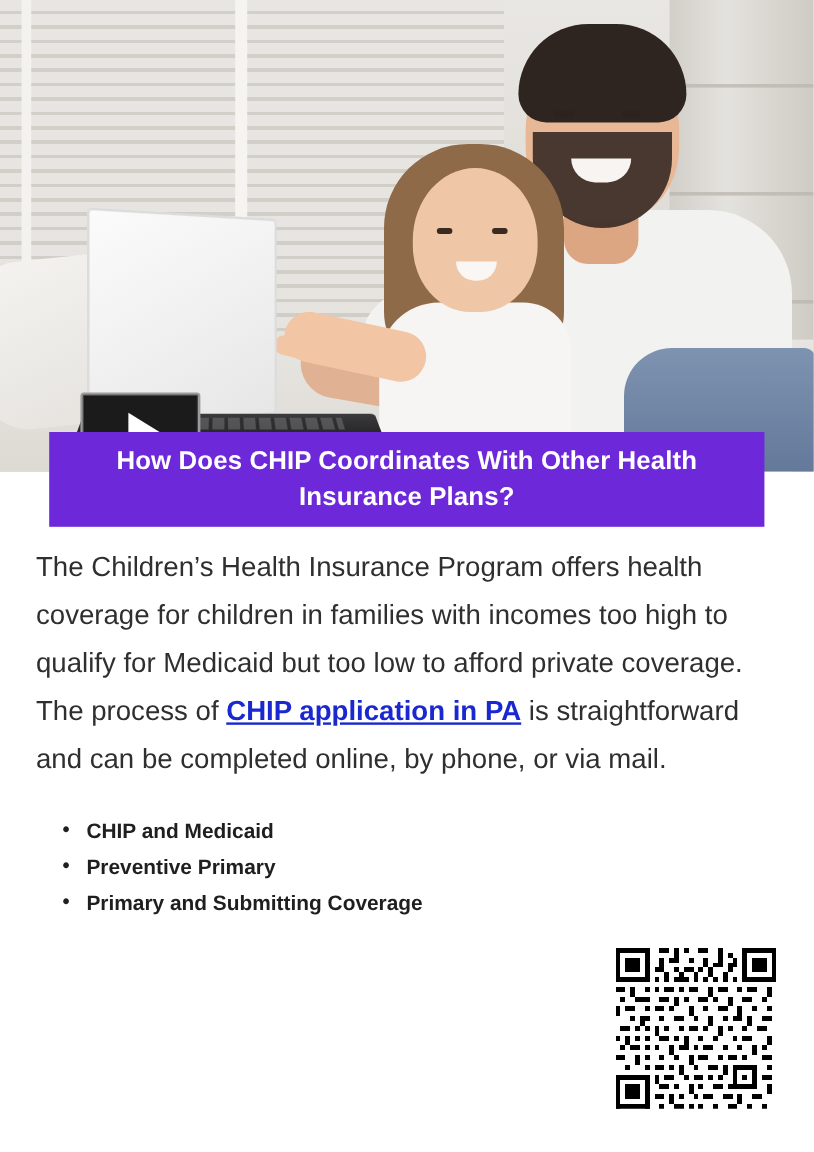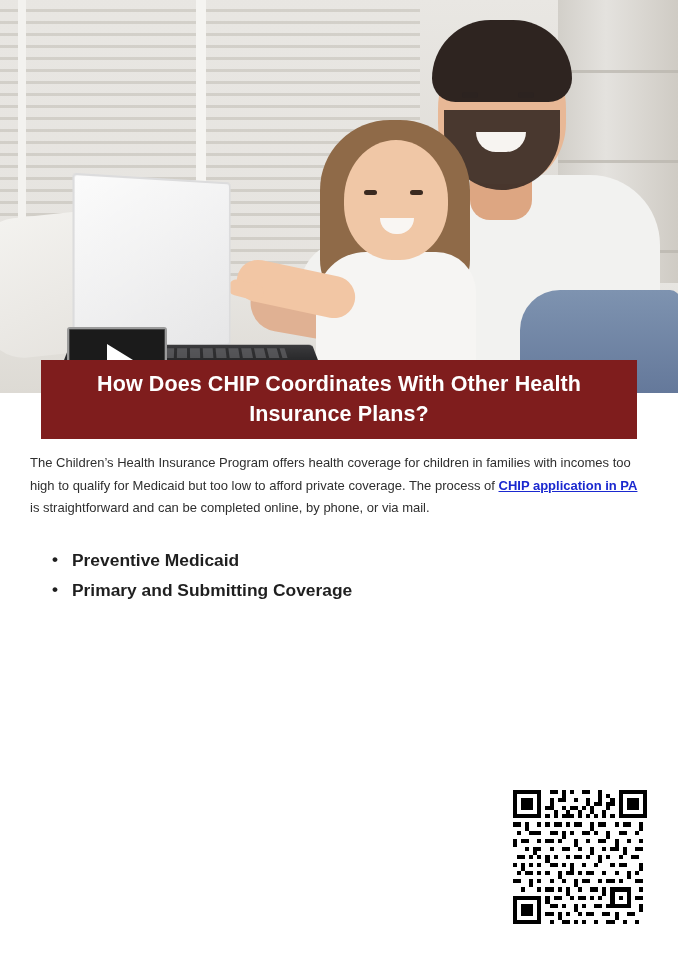--- a/index.html
+++ b/index.html
@@ -330,21 +330,21 @@
     margin-left: 6px;
   }
 
   
   .title-banner {
     position: absolute;
     left: 41px;
     top: 360px;
     width: 596px;
     min-height: 72px;
-    background: #7f1d1d;
+    background: #6d28d9;
     color: #ffffff;
     display: flex;
     align-items: center;
     justify-content: center;
     text-align: center;
     padding: 10px 18px;
     box-sizing: border-box;
   }
   .title-banner h1 {
     margin: 0;
@@ -356,21 +356,21 @@
 
   
   .content {
     position: absolute;
     left: 30px;
     top: 452px;
     width: 620px;
   }
   .para {
     margin: 0 0 26px 0;
-    font-size: 13px;
+    font-size: 23px;
     line-height: 1.74;
     color: #2f2f2f;
     font-weight: 400;
   }
   .para a {
     color: #1a28cf;
     text-decoration: underline;
     font-weight: bold;
   }
 
@@ -459,21 +459,22 @@
 
   <div class="title-banner">
     <h1>How Does CHIP Coordinates With Other Health Insurance Plans?</h1>
   </div>
 
   <div class="content">
     <p class="para"><span> The Children’s Health Insurance Program offers health coverage for children in families with incomes too high to qualify for Medicaid but too low to afford private coverage. The process of </span><a href="#">CHIP application in PA</a><span> is straightforward and can be completed online, by phone, or via mail.</span></p>
 
 
     <ul class="bullets">
-      <li>Preventive Medicaid</li>
+      <li>CHIP and Medicaid</li>
+      <li>Preventive Primary</li>
       <li>Primary and Submitting Coverage</li>
     </ul>
   </div>
 
   <div class="qr" title="QR code">
     <svg width="134" height="134" viewBox="0 0 33 33" shape-rendering="crispEdges" aria-hidden="true">
       <rect width="33" height="33" fill="#ffffff"></rect>
       <g fill="#000000">
 
         <rect x="0" y="0" width="7" height="1"></rect>

